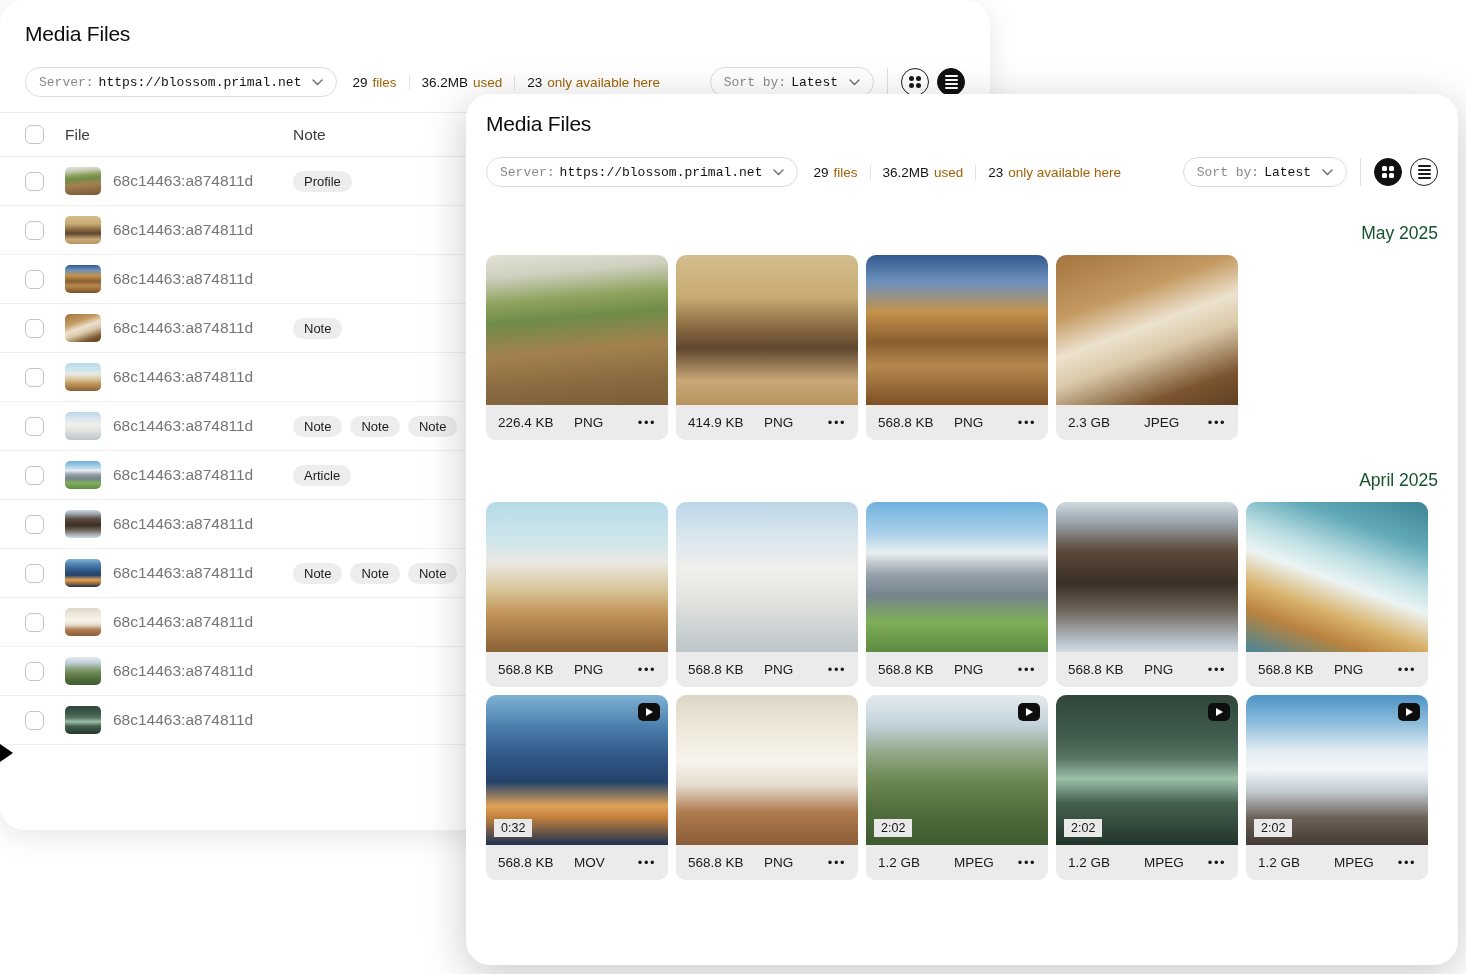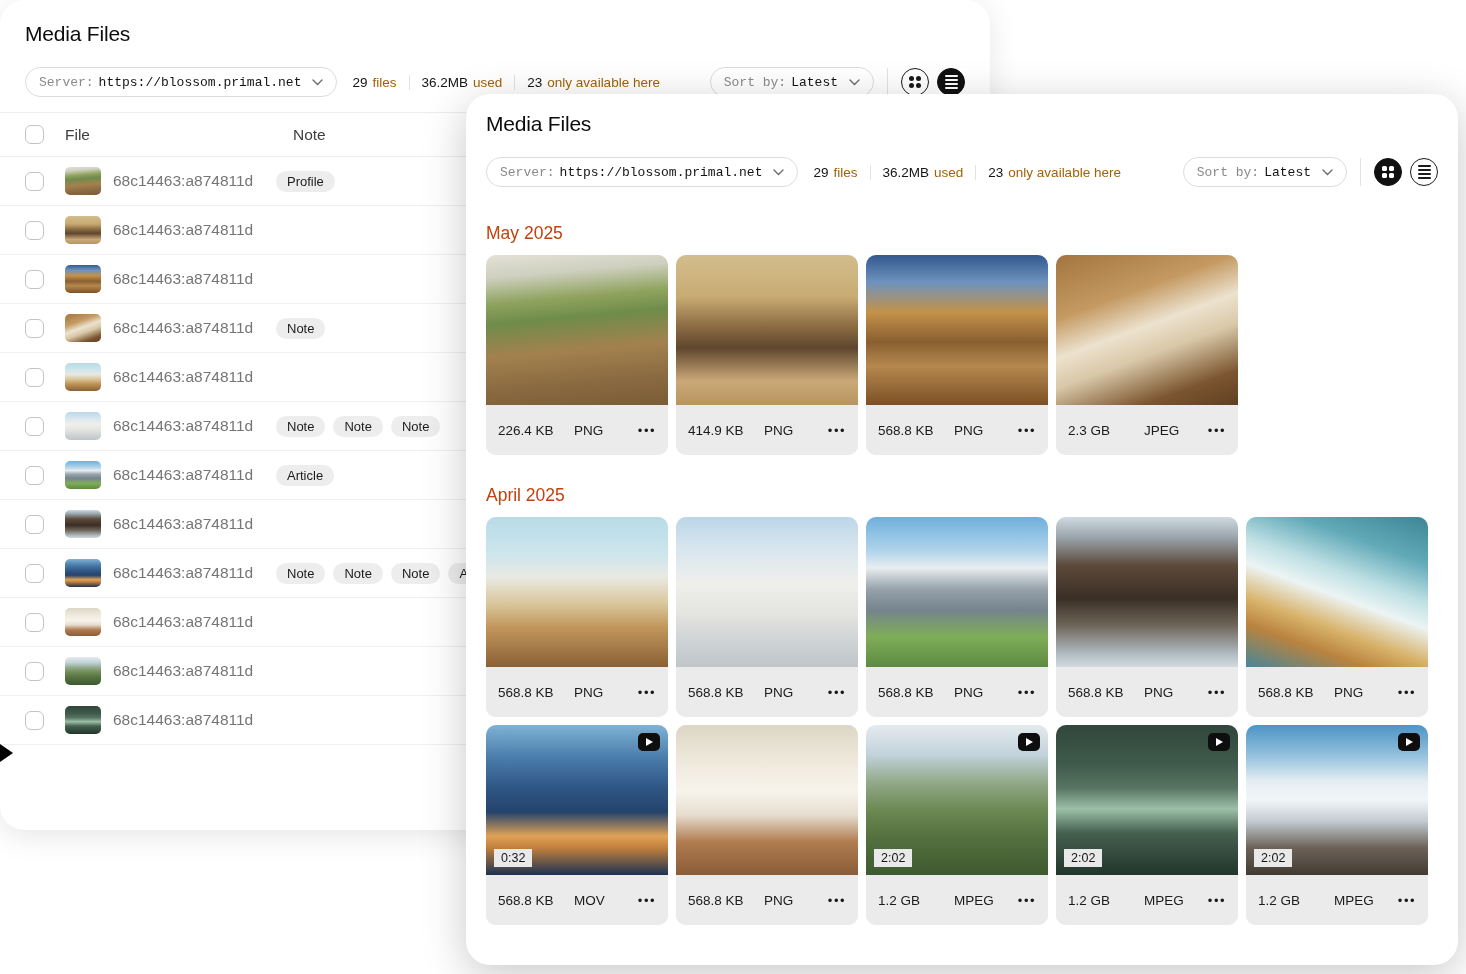--- a/index.html
+++ b/index.html
@@ -33,34 +33,34 @@
   .view-btn.active { background:#111; border-color:#111; }
 
   
   .table-head { margin-top:15px; height:45px; display:flex; align-items:center; border-top:1px solid #ececec; border-bottom:1px solid #ececec; padding:0 25px; font-size:15.5px; color:#3e3e3e; }
   .col-file { margin-left:21px; }
   .col-uses { margin-left:0; position:absolute; left:293px; }
   .trow { position:relative; height:49px; display:flex; align-items:center; border-bottom:1px solid #efefef; padding:0 25px; cursor:pointer; }
   .checkbox { flex:0 0 auto; width:19px; height:19px; border:1.5px solid #c3c3c3; border-radius:6px; background:#fff; cursor:pointer; }
   .row-thumb { flex:0 0 auto; width:36px; height:28px; border-radius:5px; margin-left:21px; }
   .file-id { width:183px; margin-left:12px; font-size:15.5px; color:#757575; white-space:nowrap; }
-  .tags { position:absolute; left:276px; display:flex; gap:8px; }
+  .tags { position:absolute; left:293px; display:flex; gap:8px; }
   .tag { background:#ededed; border-radius:12px; padding:3px 11px; font-size:13px; color:#1c1c1c; white-space:nowrap; }
 
   
-  .month { font-size:17.5px; font-weight:500; color:#c2410c; }
+  .month { font-size:17.5px; font-weight:500; color:#14532d;text-align:right; }
   .month.first { margin-top:36px; }
   .month.later { margin-top:30px; }
   .cards { margin-top:11px; display:grid; grid-template-columns:repeat(5,182px); gap:8px 8px; }
   .card { width:182px; border-radius:10px; overflow:hidden; background:#ebebeb; cursor:pointer; }
   .card-img { position:relative; height:150px; }
   .play-badge { position:absolute; top:8px; right:8px; width:22px; height:18px; background:#0e0e0e; border-radius:5px; display:flex; align-items:center; justify-content:center; }
   .play-badge::after { content:""; width:0; height:0; border-left:7px solid #fff; border-top:4px solid transparent; border-bottom:4px solid transparent; margin-left:1px; }
   .dur-badge { position:absolute; left:8px; bottom:8px; background:#e9e9e9; border-radius:0; padding:2px 7px; font-size:12.5px; color:#141414; }
-  .card-footer { height:50px; background:#ebebeb; display:flex; align-items:center; padding:0 12px; font-size:13.5px; color:#1b1b1b; }
+  .card-footer { height:35px; background:#ebebeb; display:flex; align-items:center; padding:0 12px; font-size:13.5px; color:#1b1b1b; }
   .f-size { width:76px; }
   .dots-btn { margin-left:auto; background:none; border:none; font-size:13px; letter-spacing:1.5px; color:#1b1b1b; cursor:pointer; font-family:inherit; }
 
   
   .icon-grid-dots { display:grid; grid-template-columns:5px 5px; grid-template-rows:5px 5px; gap:2px; }
   .icon-grid-dots i { background:#fff; border-radius:1.6px; }
   .view-btn:not(.active) .icon-grid-dots i { background:#1a1a1a; border-radius:50%; }
   .icon-lines { display:flex; flex-direction:column; gap:2.4px; }
   .icon-lines i { width:13px; height:1.7px; background:#1a1a1a; border-radius:1px; }
   .view-btn.active .icon-lines i { background:#fff; }

